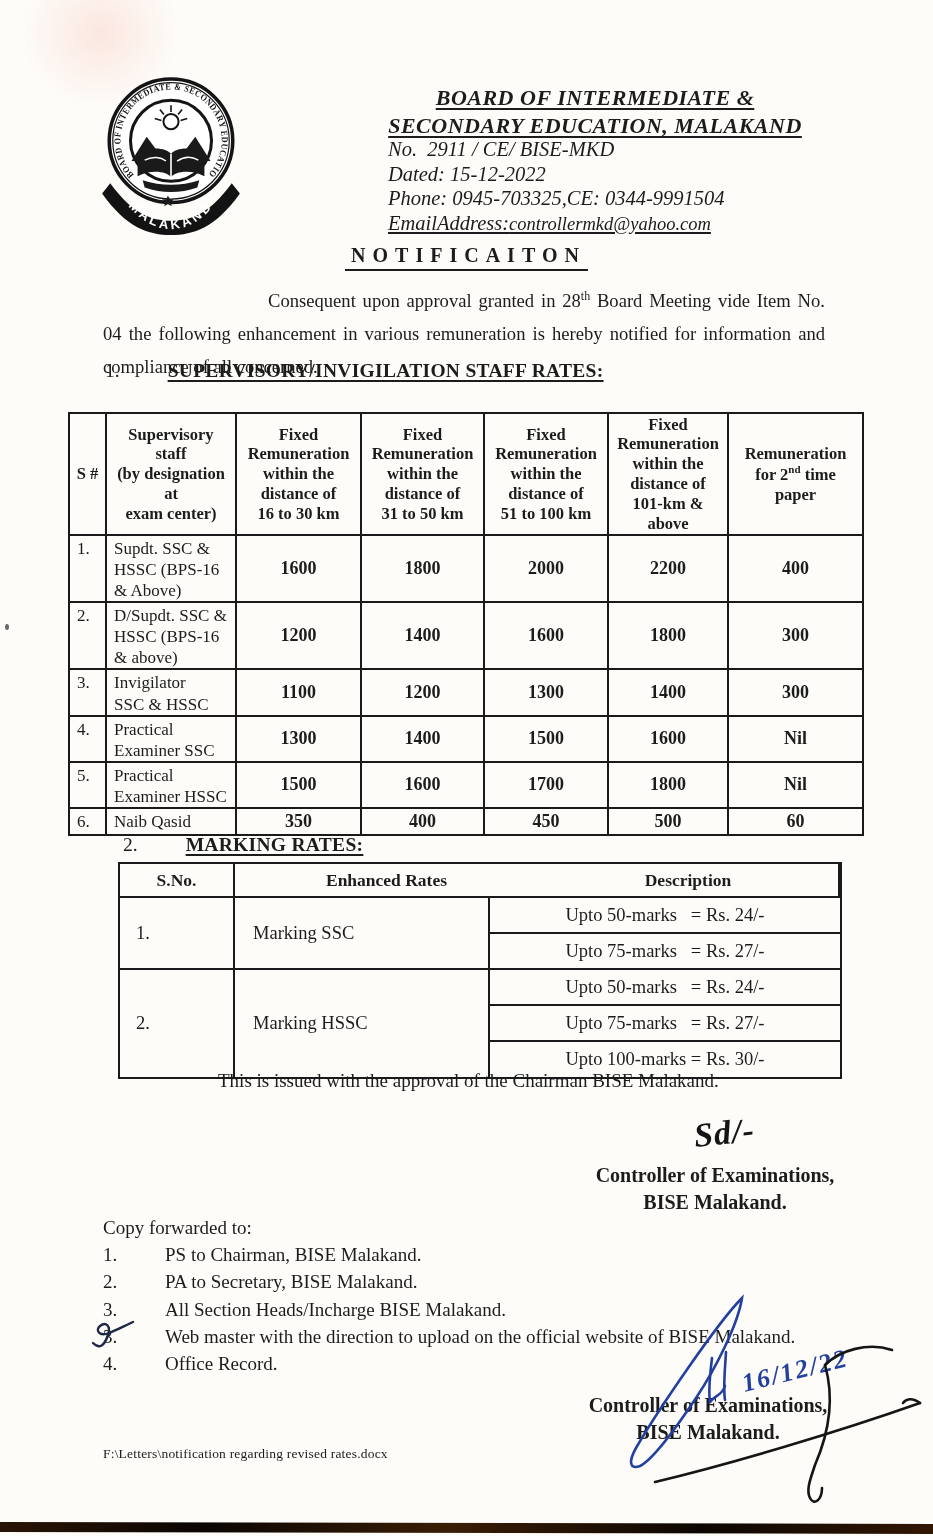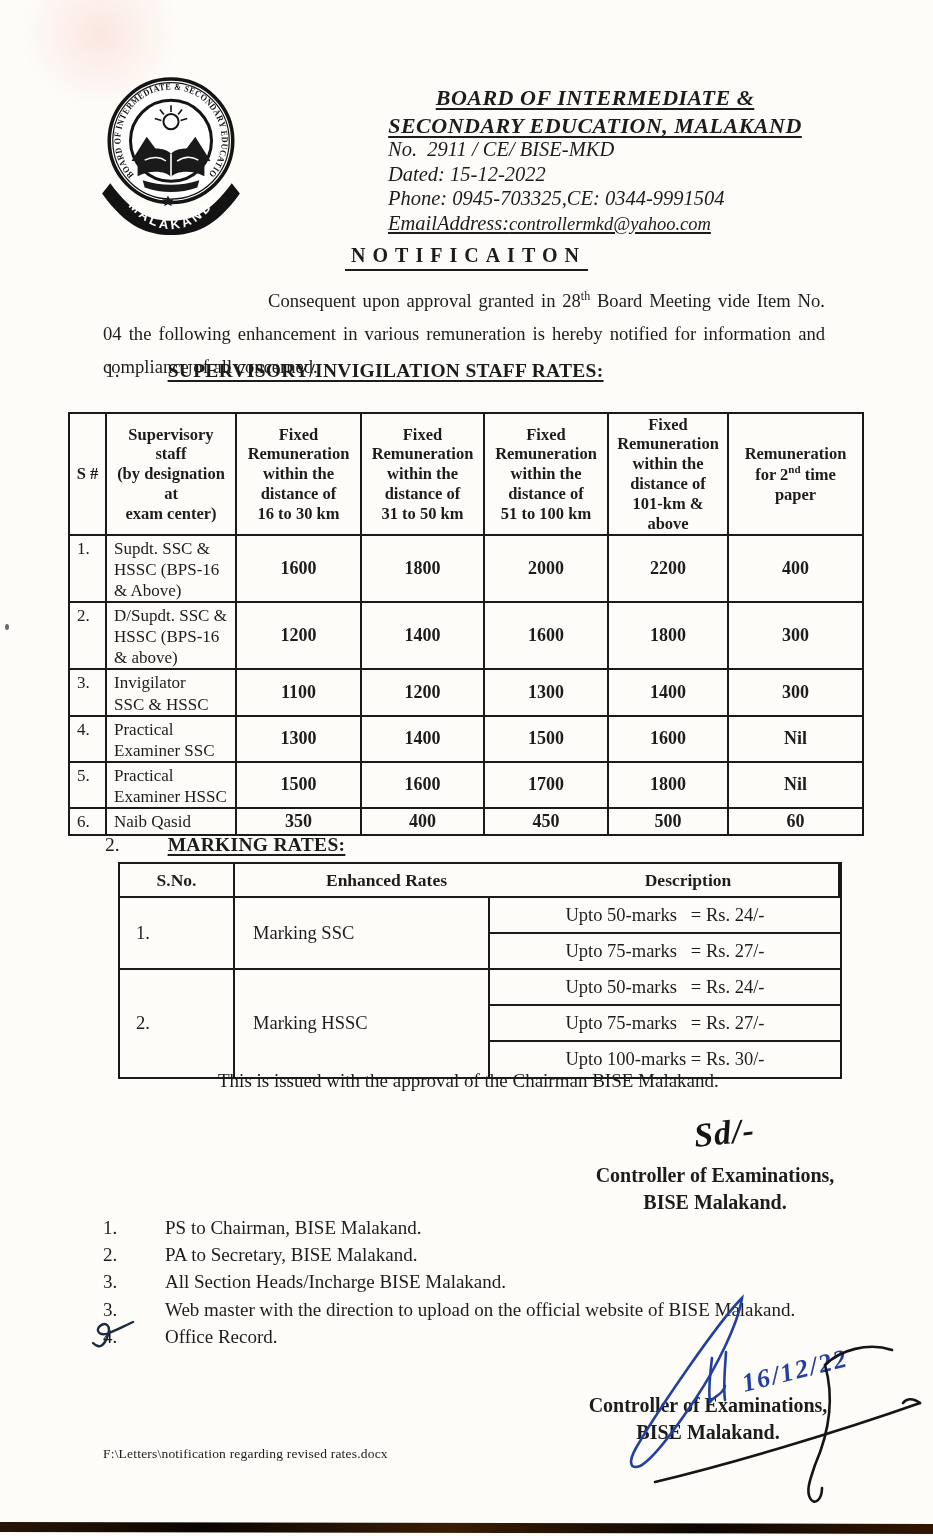--- a/index.html
+++ b/index.html
@@ -269,21 +269,21 @@
       <td class="staff preline">Naib Qasid</td>
       <td class="num">350</td>
       <td class="num">400</td>
       <td class="num">450</td>
       <td class="num">500</td>
       <td class="num">60</td>
     </tr>
   </tbody>
     </table>
 
-  <div class="abs" style="left:105px; top:834px;font-family:Liberation Serif, serif;">
+  <div class="abs" style="left:123px; top:834px;font-family:Liberation Serif, serif;">
     <span class="sec-num">2.</span>
     <span class="sec-head sec-title" style="margin-left:44px;">MARKING RATES:</span>
   </div>
 
   <div class="abs t2">
     <div class="hrow">
       <div class="hcell c-sn">S.No.</div>
       <div class="hcell c-rates">Enhanced Rates</div>
       <div class="hcell c-desc">Description</div>
     </div>
@@ -308,20 +308,21 @@
 
   <div class="abs closing">This is issued with the approval of the Chairman BISE Malakand.</div>
 
   <div class="abs sd-ink">Sd/-</div>
   <div class="abs sig-block sig1">
     <div>Controller of Examinations,</div>
     <div>BISE Malakand.</div>
   </div>
 
   <div class="abs copy-block">
+    <div>Copy forwarded to:</div>
     <div class="copy-item"><span class="li-num">1.</span><span>PS to Chairman, BISE Malakand.</span></div>
     <div class="copy-item"><span class="li-num">2.</span><span>PA to Secretary, BISE Malakand.</span></div>
     <div class="copy-item"><span class="li-num">3.</span><span>All Section Heads/Incharge BISE Malakand.</span></div>
     <div class="copy-item"><span class="li-num">3.</span><span>Web master with the direction to upload on the official website of BISE Malakand.</span></div>
     <div class="copy-item"><span class="li-num">4.</span><span>Office Record.</span></div>
   </div>
 
   <svg class="abs ink-svg" style="left:88px; top:1316px;" width="50" height="40" viewBox="0 0 50 40">
     <path d="M5,27 C11,33 16,31 20,19 C23,10 18,5 12,10 C7,14 11,21 21,17 C29,14 38,9 45,6" fill="none" stroke="#1b2947" stroke-width="2.4" stroke-linecap="round"></path>
   </svg>

